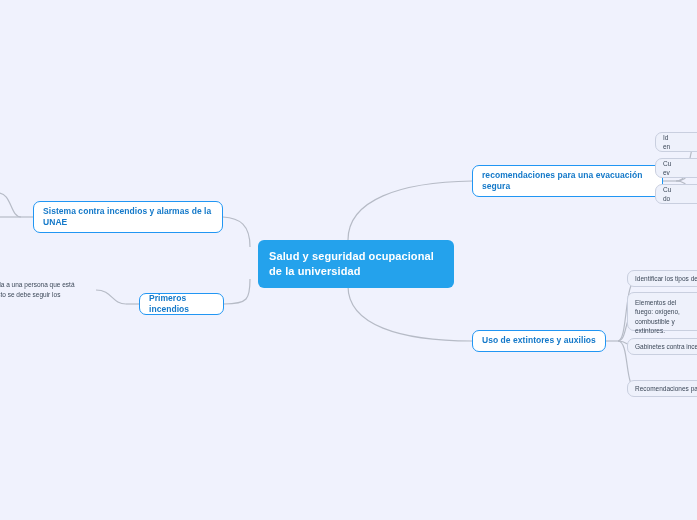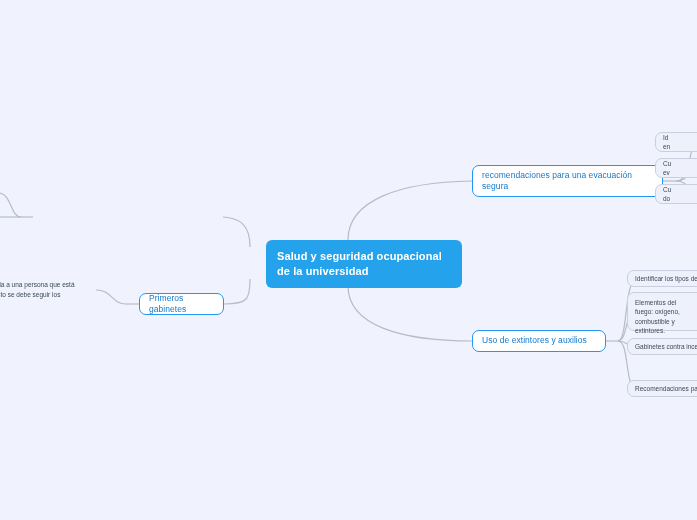--- a/index.html
+++ b/index.html
@@ -25,21 +25,21 @@
     left: 0;
     top: 0;
     width: 697px;
     height: 520px;
     pointer-events: none;
   }
 
   
   .root-node {
     position: absolute;
-    left: 266px;
+    left: 258px;
     top: 240px;
     width: 196px;
     box-sizing: border-box;
     background: #24a2ec;
     color: #ffffff;
     border-radius: 6px;
     padding: 9px 11px 10px 11px;
     font-size: 11px;
     font-weight: bold;
     line-height: 1.33;
@@ -48,21 +48,21 @@
 
   
   .branch-node {
     position: absolute;
     box-sizing: border-box;
     background: #ffffff;
     border: 1.6px solid #2196f3;
     border-radius: 7px;
     color: #1479c9;
     font-size: 8.5px;
-    font-weight: normal;
+    font-weight: bold;
     line-height: 1.35;
     letter-spacing: 0.05px;
     padding: 6px 9px;
     display: flex;
     align-items: center;
   }
   .branch-incendios { left: 33px;  top: 201px; width: 190px; height: 32px; }
   .branch-auxilios  { left: 139px; top: 293px; width: 85px;  height: 22px; }
   .branch-evac      { left: 472px; top: 165px; width: 191px; height: 32px; }
   .branch-extint    { left: 472px; top: 330px; width: 134px; height: 22px; }
@@ -140,22 +140,23 @@
       <path d="M 21 217 C 10 217 12 193 -2 193"></path>
       <path d="M 21 217 C 10 217 12 217 -2 217"></path>
 
       <path d="M 139 304 L 126 304"></path>
       <path d="M 126 304 C 112 304 112 290 96 290"></path>
     </g>
   </svg>
 
   <div class="root-node">Salud y seguridad ocupacional de la universidad</div>
 
+  <div class="branch-node branch-incendios">Sistema contra incendios y alarmas de la UNAE</div>
 
-  <div class="branch-node branch-auxilios">Primeros gabinetes</div>
+  <div class="branch-node branch-auxilios">Primeros incendios</div>
 
   <div class="branch-node branch-evac">recomendaciones para una evacuación segura</div>
 
   <div class="branch-node branch-extint">Uso de extintores y auxilios</div>
 
   <div class="leaf-node leaf-evac-1">Id
 en</div>
   <div class="leaf-node leaf-evac-2">Cu
 ev</div>
   <div class="leaf-node leaf-evac-3">Cu

